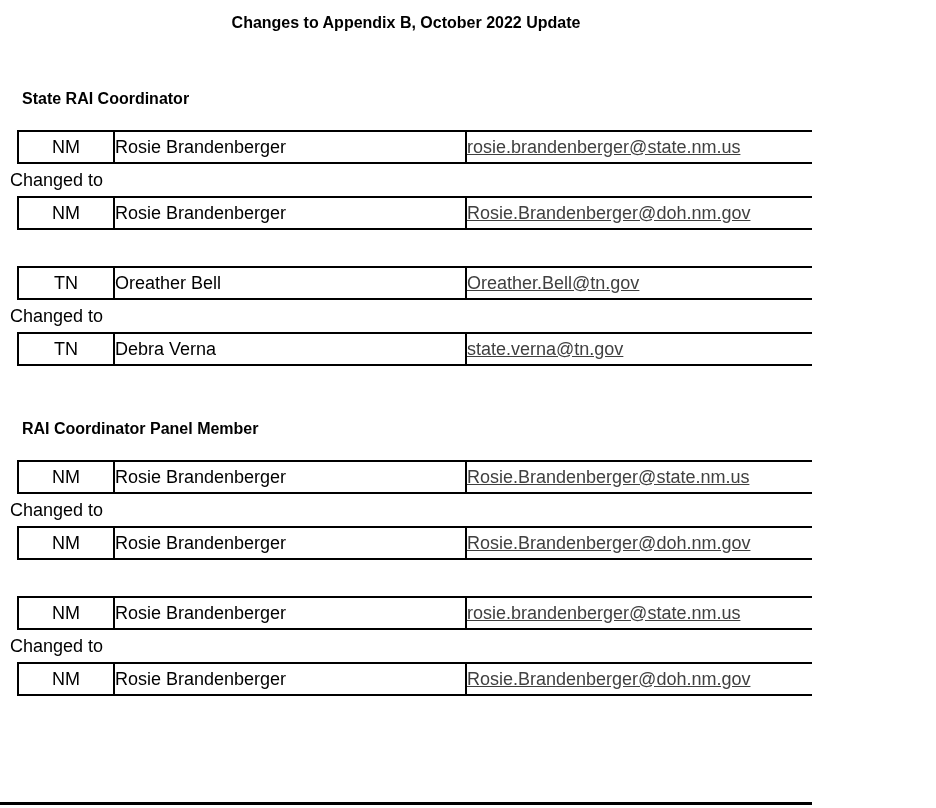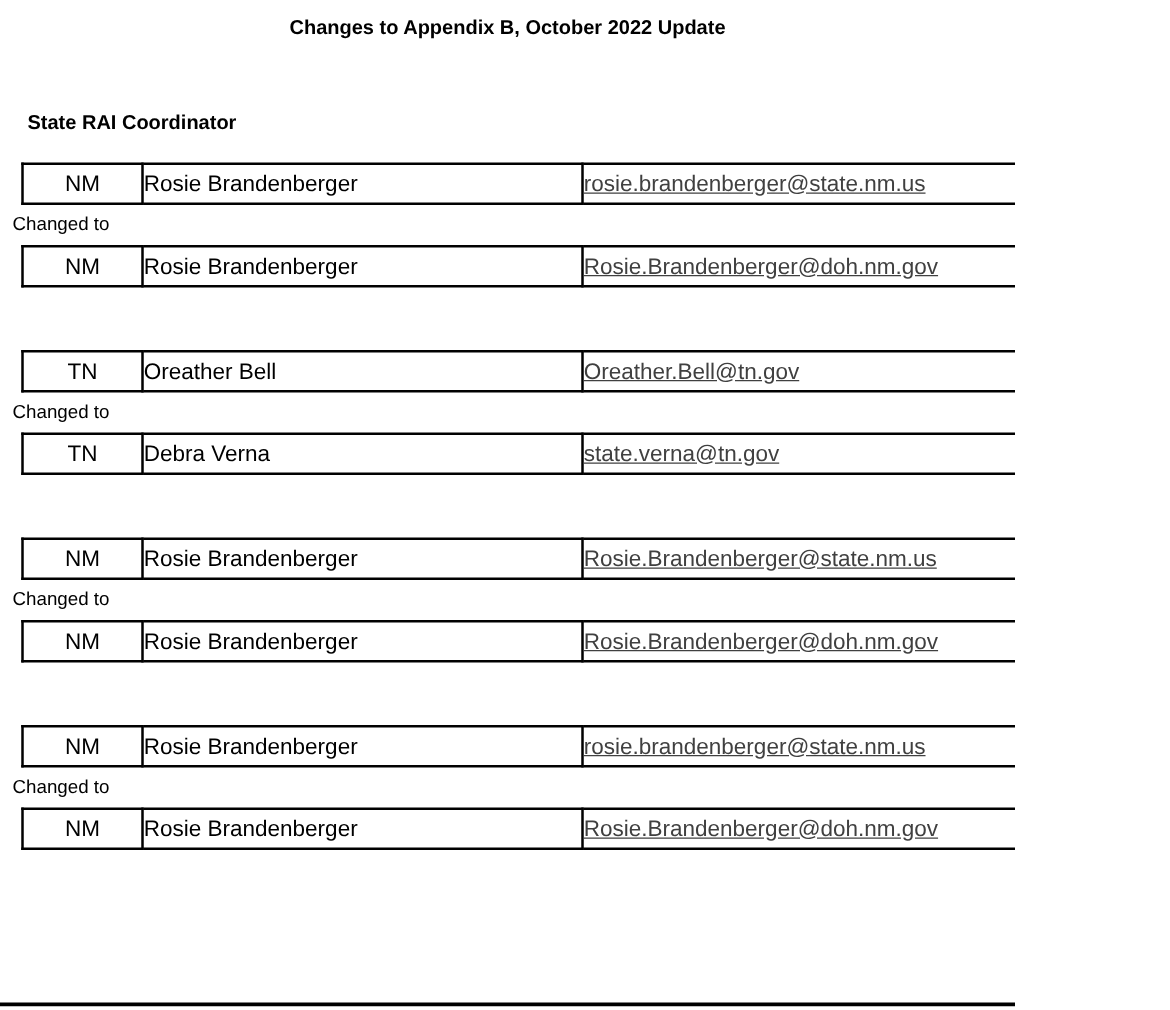--- a/index.html
+++ b/index.html
@@ -20,21 +20,21 @@
   }
   .section-heading{
     margin:0 0 0 22px;
     font-weight:bold;
     font-size:16px;
     line-height:18px;
   }
   .sh-first{margin-top:57px;}
   .sh-next{margin-top:54px;}
   .change-pair{margin-top:22px;}
-  .change-pair + .change-pair{margin-top:50px;}
+  .change-pair + .change-pair{margin-top:36px;}
   table.contact-table{
     border-collapse:collapse;
     table-layout:fixed;
     margin-left:17px;
     width:909px;
   }
   table.contact-table td{
     border:2px solid #000000;
     height:30px;
     font-size:18px;
@@ -46,21 +46,21 @@
   td.c-state{width:94px;text-align:center;}
   td.c-name{width:350px;padding-left:12px;}
   td.c-email{padding-left:12px;}
   .email-link{
     color:#404040;
     text-decoration:underline;
     cursor:pointer;
   }
   .changed-to{
     margin:5px 0 5px 10px;
-    font-size:15px;
+    font-size:18px;
     line-height:22px;
   }
   .bottom-rule{
     position:absolute;
     left:0;top:802px;
     width:936px;height:3px;
     background:#000000;
   }
 </style>
 </head>
@@ -109,20 +109,21 @@
       <tbody>
           <tr>
         <td class="c-state">TN</td>
         <td class="c-name">Debra Verna</td>
         <td class="c-email"><a class="email-link">state.verna@tn.gov</a></td>
       </tr>
     </tbody>
       </table>
   </div>
 
+  <div class="section-heading sh-next">RAI Coordinator Panel Member</div>
 
   <div class="change-pair">
     <table class="contact-table">
       <tbody>
           <tr>
         <td class="c-state">NM</td>
         <td class="c-name">Rosie Brandenberger</td>
         <td class="c-email"><a class="email-link">Rosie.Brandenberger@state.nm.us</a></td>
       </tr>
     </tbody>

